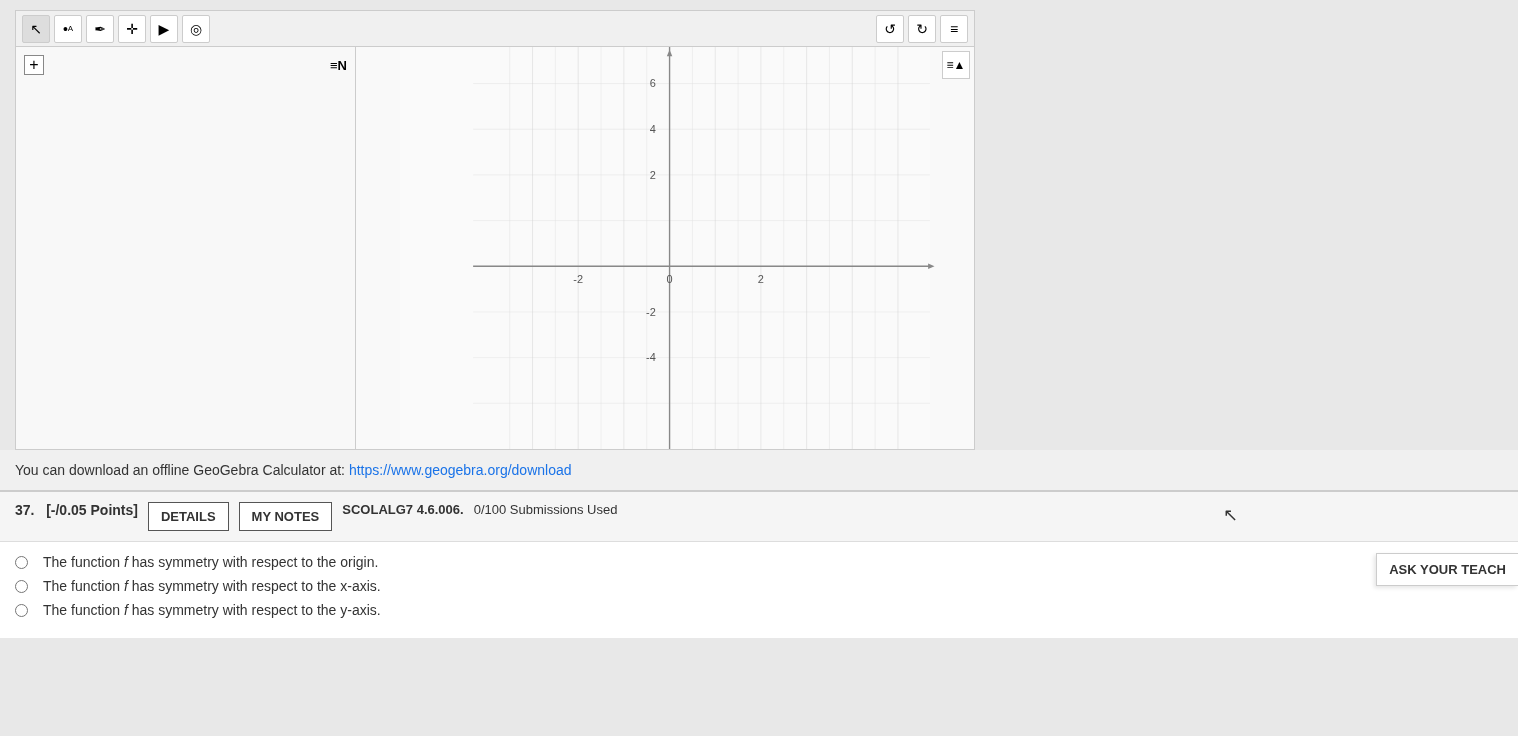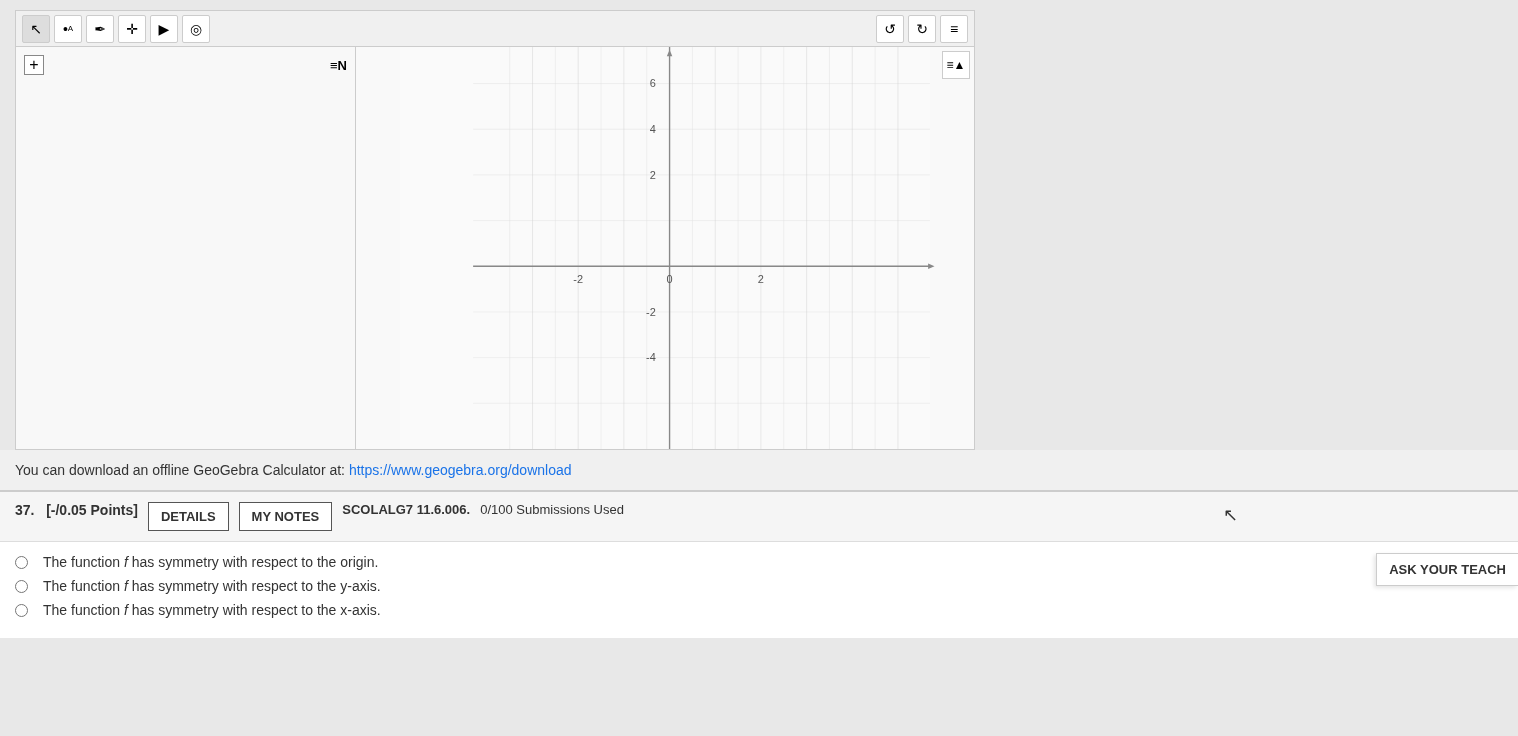--- a/index.html
+++ b/index.html
@@ -339,39 +339,39 @@
   </div>
 
   <div class="question-bar">
     <span class="question-number">
       <span>37.</span>
       &nbsp;
       <span>[-/0.05 Points]</span>
     </span>
     <button class="details-btn">DETAILS</button>
     <button class="my-notes-btn">MY NOTES</button>
-    <span class="question-code">SCOLALG7 11.6.006.</span>
+    <span class="question-code">SCOLALG7 4.6.006.</span>
     <span class="submissions-info">0/100 Submissions Used</span>
 
     <span class="cursor-indicator">↖</span>
   </div>
 
   <div class="question-content">
 
     <div class="answer-option">
       <input type="radio" name="answer" style="">
       <span>The function <em>f</em> has symmetry with respect to the origin.</span>
     </div>
 
     <div class="answer-option">
       <input type="radio" name="answer" style="">
-      <span>The function <em>f</em> has symmetry with respect to the y-axis.</span>
+      <span>The function <em>f</em> has symmetry with respect to the x-axis.</span>
     </div>
 
     <div class="answer-option">
       <input type="radio" name="answer" style="">
-      <span>The function <em>f</em> has symmetry with respect to the x-axis.</span>
+      <span>The function <em>f</em> has symmetry with respect to the y-axis.</span>
     </div>
   </div>
 
   <div class="ask-teacher-btn">ASK YOUR TEACH</div>
 
 </div>
 
 </body></html>

